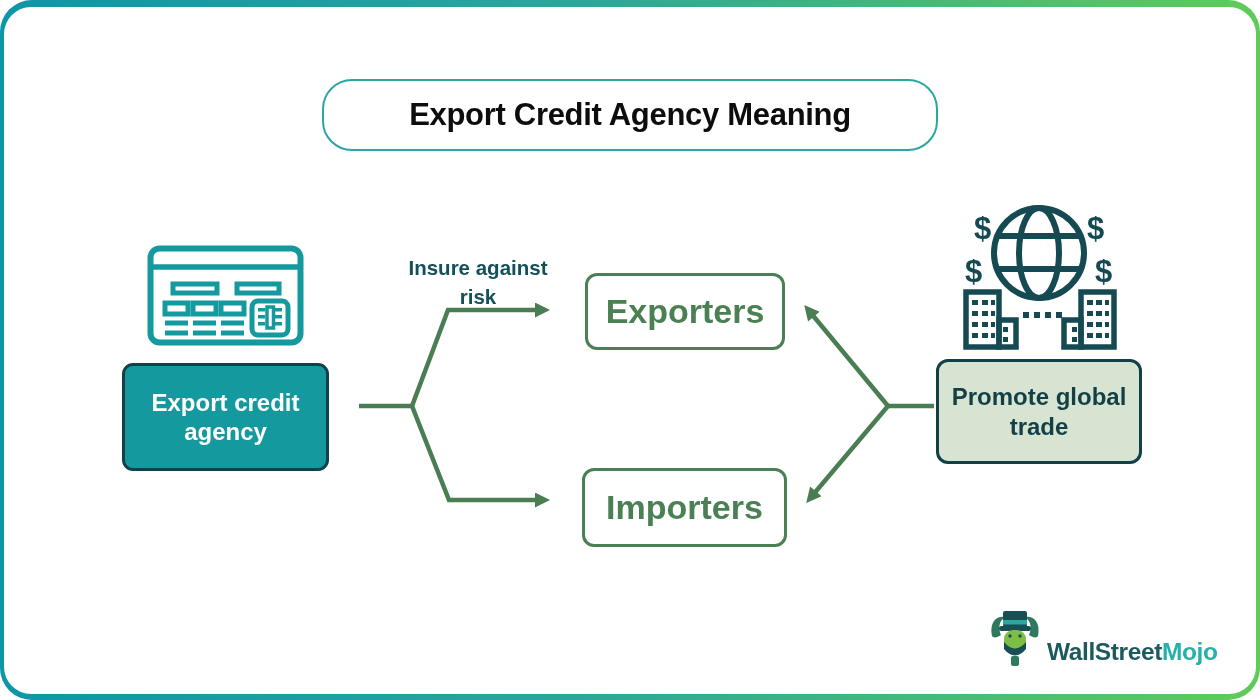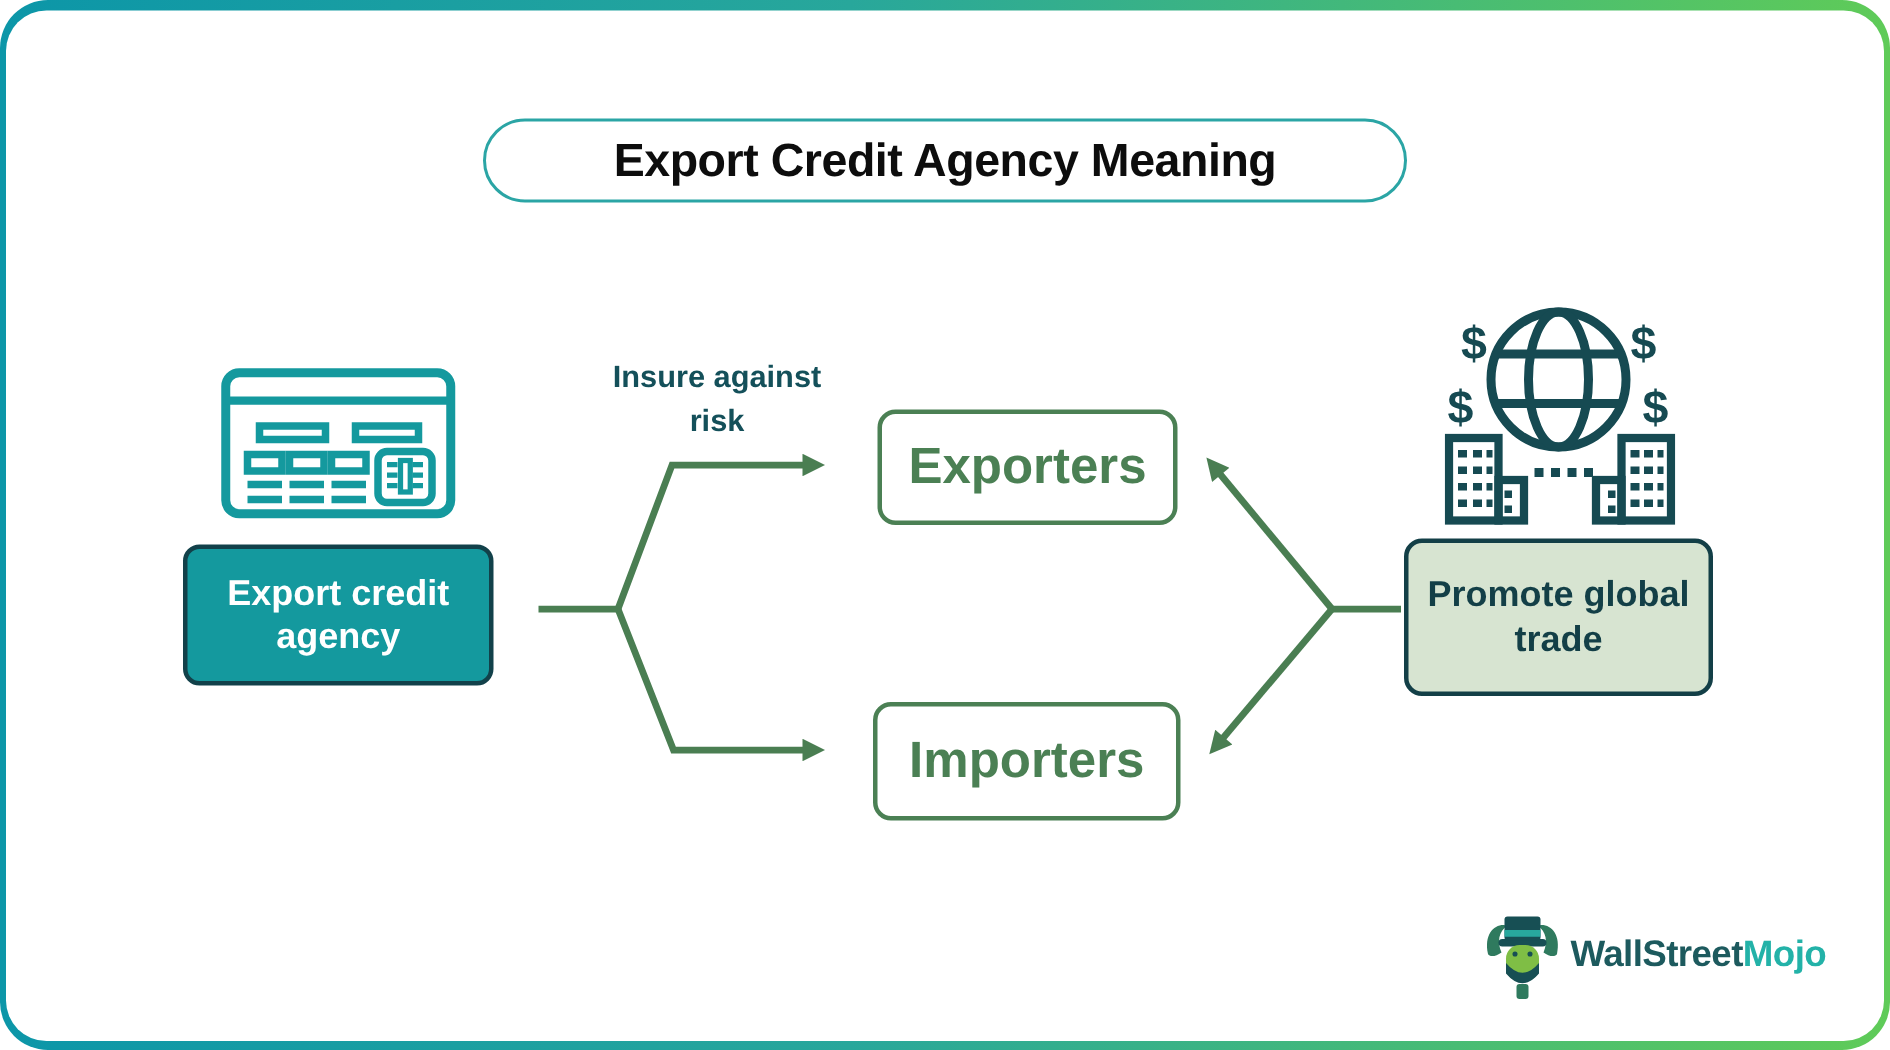--- a/index.html
+++ b/index.html
@@ -15,66 +15,66 @@
   }
   .canvas {
     position: absolute;
     top: 7px; left: 4px; right: 4px; bottom: 6px;
     background: #ffffff;
     border-radius: 27px;
   }
 
   .title-pill {
     position: absolute;
-    left: 318px; top: 72px; width: 616px; height: 56px;
+    left: 318px; top: 72px; width: 616px; height: 72px;
     border: 2.5px solid #2ba5a5;
     border-radius: 30px;
     display: flex; align-items: center; justify-content: center;
     font-size: 31px; font-weight: bold; color: #0d0d0d;
     letter-spacing: -0.3px;
   }
 
   .arrow-layer {
     position: absolute; left: 0; top: 0; width: 1252px; height: 687px;
     pointer-events: none;
   }
 
   .node {
     position: absolute;
     display: flex; align-items: center; justify-content: center;
     text-align: center; font-weight: bold; line-height: 1.22;
   }
   .node-agency {
-    left: 118px; top: 356px; width: 207px; height: 94px;
+    left: 118px; top: 356px; width: 207px; height: 108px;
     background: #14999e; border: 3.5px solid #12414a; border-radius: 11px;
     color: #ffffff; font-size: 24px;
   }
   .node-outline {
     background: #ffffff; border: 3.5px solid #4b8054; border-radius: 12px;
     color: #4b8054; font-size: 34px;
   }
   .node-exporters { left: 581px; top: 266px; width: 200px; height: 77px; }
   .node-importers { left: 578px; top: 461px; width: 205px; height: 79px; }
   .node-promote {
     left: 932px; top: 352px; width: 206px; height: 105px;
     background: #d7e4d1; border: 3.5px solid #133f47; border-radius: 12px;
     color: #133f47; font-size: 24px;
   }
 
   .annotation {
     position: absolute; width: 176px; text-align: center;
-    font-weight: bold; font-size: 20.5px; color: #14505a; line-height: 1.42;
+    font-weight: bold; font-size: 20.5px; color: #14505a; line-height: 1.42; margin-top: 16px;
   }
   .annotation-insure { left: 386px; top: 230px; }
   .annotation-extend { left: 386px; top: 524px; }
 
   .icon-credit-card { position: absolute; left: 143px; top: 238px; width: 157px; height: 101px; }
   .icon-globe { position: absolute; left: 959px; top: 195px; width: 154px; height: 148px; }
 
-  .logo { position: absolute; left: 985px; top: 601px; height: 58px; display: flex; align-items: center; }
+  .logo { position: absolute; left: 985px; top: 601px; height: 58px; display: flex; align-items: flex-end; }
   .logo-mascot { width: 52px; height: 58px; }
   .logo-text { margin-left: 6px; font-size: 24.5px; font-weight: bold; letter-spacing: -0.4px; }
   .logo-part1 { color: #1d5a5e; }
   .logo-part2 { color: #23b2a8; }
 </style>
 </head>
 <body>
 
 <div class="frame">
   <div class="canvas">

